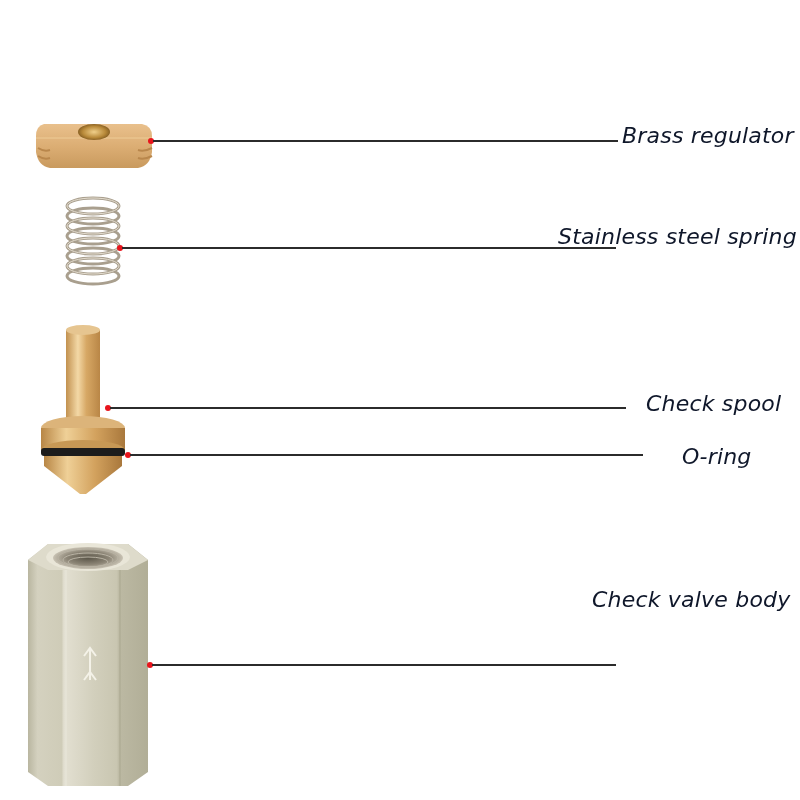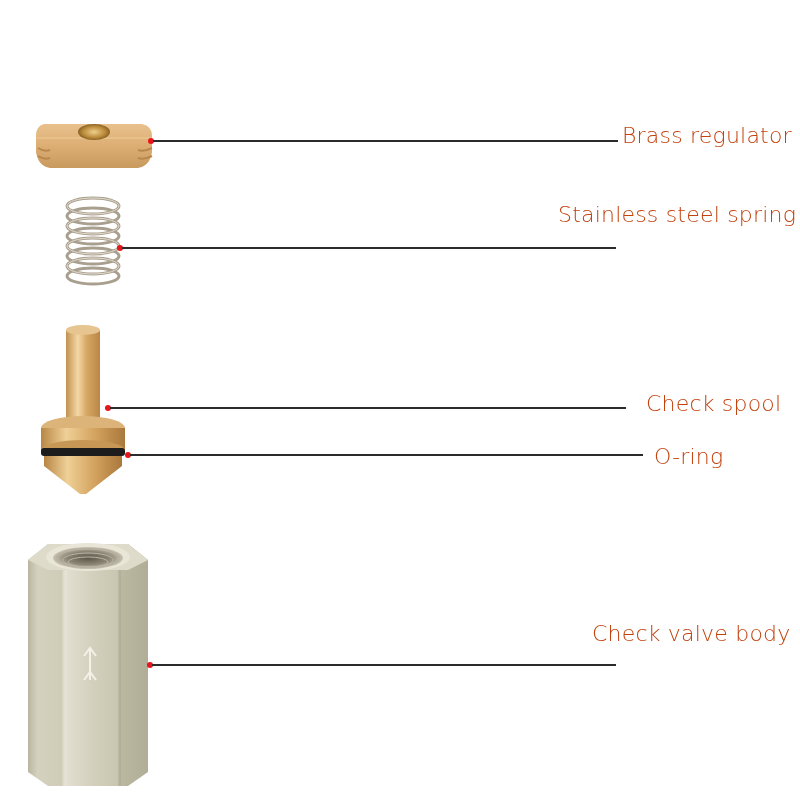--- a/index.html
+++ b/index.html
@@ -1,21 +1,21 @@
 <!DOCTYPE html>
 <html><head>
 <meta charset="utf-8">
 <style>
   html, body { margin:0; padding:0; background:#ffffff; }
   body { width:800px; height:800px; position:relative; overflow:hidden;
          font-family: "DejaVu Sans", "Liberation Sans", sans-serif; }
   .part { position:absolute; }
   .leader { position:absolute; height:2px; background:#2b2b2b; }
   .dot { position:absolute; width:6px; height:6px; border-radius:50%; background:#e8141c; }
-  .label { position:absolute; font-size:22px; color:#c2410c; font-weight:300; letter-spacing:0.2px; white-space:nowrap; }
+  .label { position:absolute; font-size:22px; color:#0f172a; font-weight:300; letter-spacing:0.2px; white-space:nowrap;font-style:italic; }
 </style>
 </head>
 <body>
 
 <svg class="part" style="left:34px;top:118px" width="120" height="52" viewBox="0 0 120 52">
   <defs>
     <linearGradient id="gReg" x1="0" y1="0" x2="0" y2="1">
       <stop offset="0" stop-color="#e9c08c"></stop>
         <stop offset="0.5" stop-color="#dcae74"></stop>
         <stop offset="1" stop-color="#c99a5e"></stop>
@@ -48,21 +48,21 @@
   </g>
   <g fill="none" stroke="#e4ddcf" stroke-width="1">
     <ellipse cx="31" cy="10" rx="26" ry="8"></ellipse>
     <ellipse cx="31" cy="30" rx="26" ry="8"></ellipse>
     <ellipse cx="31" cy="50" rx="26" ry="8"></ellipse>
     <ellipse cx="31" cy="70" rx="26" ry="8"></ellipse>
   </g>
 </svg>
 <div class="dot" style="left:117px;top:245px"></div>
 <div class="leader" style="left:122px;top:247px;width:494px"></div>
-<div class="label" style="left:558px;top:202px">Stainless steel spring</div>
+<div class="label" style="left:558px;top:224px">Stainless steel spring</div>
 
 <svg class="part" style="left:38px;top:324px" width="96" height="176" viewBox="0 0 96 176">
   <defs>
     <linearGradient id="gStem" x1="0" y1="0" x2="1" y2="0">
       <stop offset="0" stop-color="#c2914f"></stop>
         <stop offset="0.35" stop-color="#f3d8a6"></stop>
         <stop offset="0.6" stop-color="#d7a865"></stop>
         <stop offset="1" stop-color="#b98646"></stop>
     </linearGradient>
     <linearGradient id="gFlange" x1="0" y1="0" x2="1" y2="0">
@@ -80,21 +80,21 @@
   <rect x="3" y="124" width="84" height="8" fill="#1c1c1c" rx="3"></rect>
   <rect x="6" y="132" width="78" height="10" fill="url(#gFlange)"></rect>
   <path d="M6 142 L84 142 L48 170 L42 170 Z" fill="url(#gFlange)"></path>
 </svg>
 <div class="dot" style="left:105px;top:405px"></div>
 <div class="leader" style="left:110px;top:407px;width:516px"></div>
 <div class="label" style="left:646px;top:391px">Check spool</div>
 
 <div class="dot" style="left:125px;top:452px"></div>
 <div class="leader" style="left:130px;top:454px;width:513px"></div>
-<div class="label" style="left:654px;top:444px">O-ring</div>
+<div class="label" style="left:682px;top:444px">O-ring</div>
 
 <svg class="part" style="left:24px;top:540px" width="128" height="248" viewBox="0 0 128 248">
   <defs>
     <linearGradient id="gHex" x1="0" y1="0" x2="1" y2="0">
       <stop offset="0" stop-color="#b9b6a0"></stop>
         <stop offset="0.08" stop-color="#d4d1bf"></stop>
       <stop offset="0.28" stop-color="#cfccb8"></stop>
         <stop offset="0.3" stop-color="#e3e0d2"></stop>
       <stop offset="0.55" stop-color="#d2cfbc"></stop>
         <stop offset="0.74" stop-color="#c9c6b1"></stop>
@@ -119,13 +119,13 @@
   <line x1="42" y1="30" x2="42" y2="246" stroke="#e9e7da" stroke-width="1"></line>
   <line x1="96" y1="30" x2="96" y2="246" stroke="#aaa78f" stroke-width="1"></line>
   <g stroke="#f4f2e8" stroke-width="2" fill="none">
     <path d="M66 108 L66 140"></path>
       <path d="M60 116 L66 108 L72 116"></path>
       <path d="M60 140 L66 132 L72 140"></path>
   </g>
 </svg>
 <div class="dot" style="left:147px;top:662px"></div>
 <div class="leader" style="left:152px;top:664px;width:464px"></div>
-<div class="label" style="left:592px;top:621px">Check valve body</div>
+<div class="label" style="left:592px;top:587px">Check valve body</div>
 
 </body></html>

